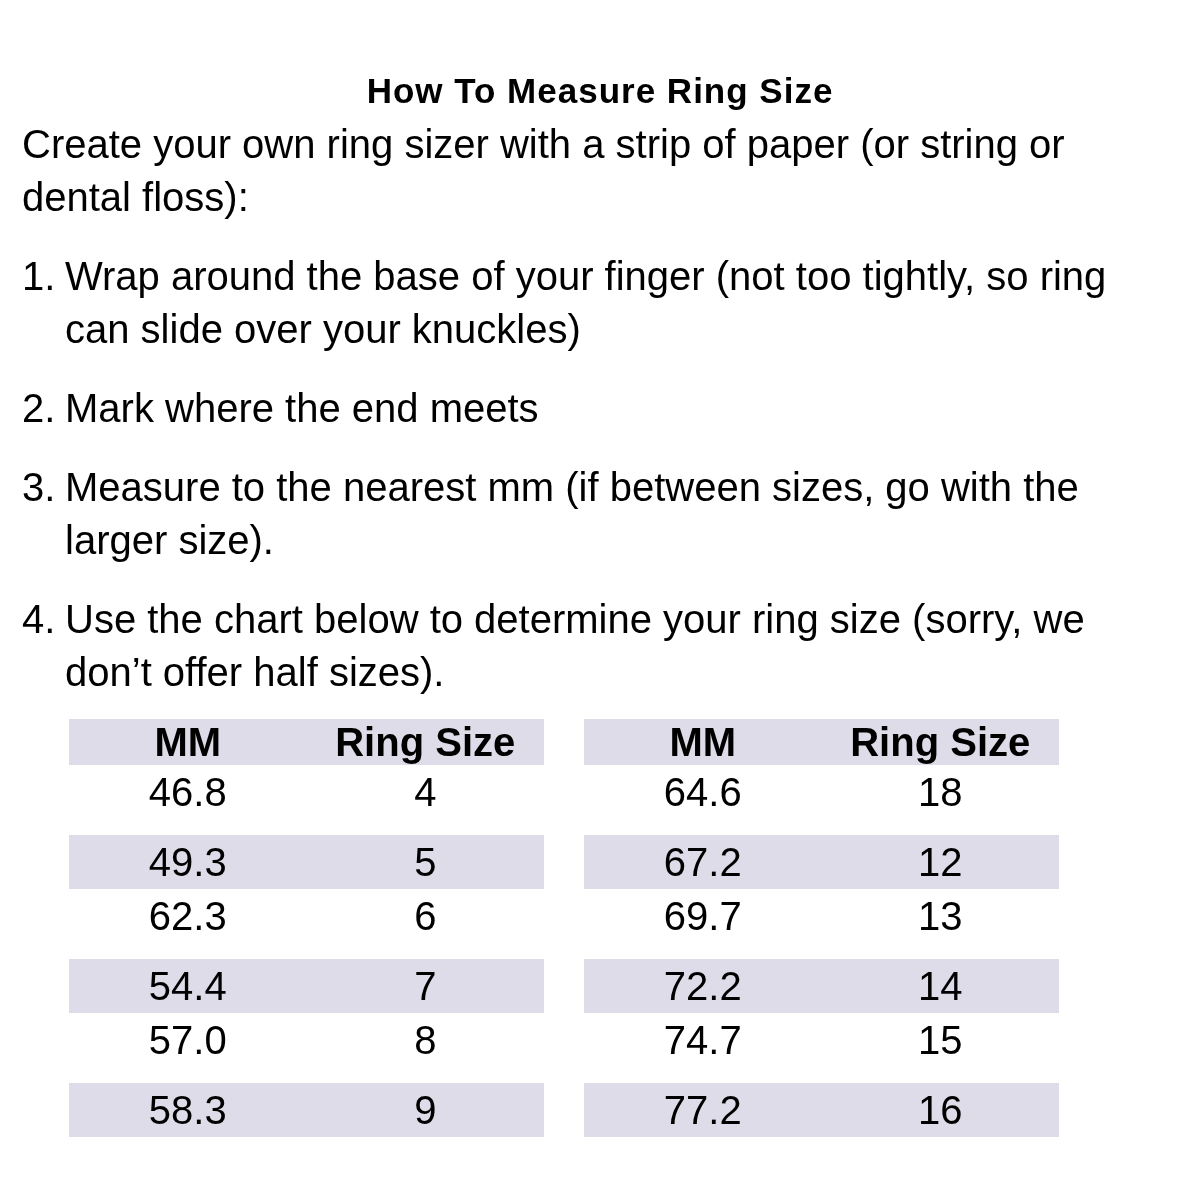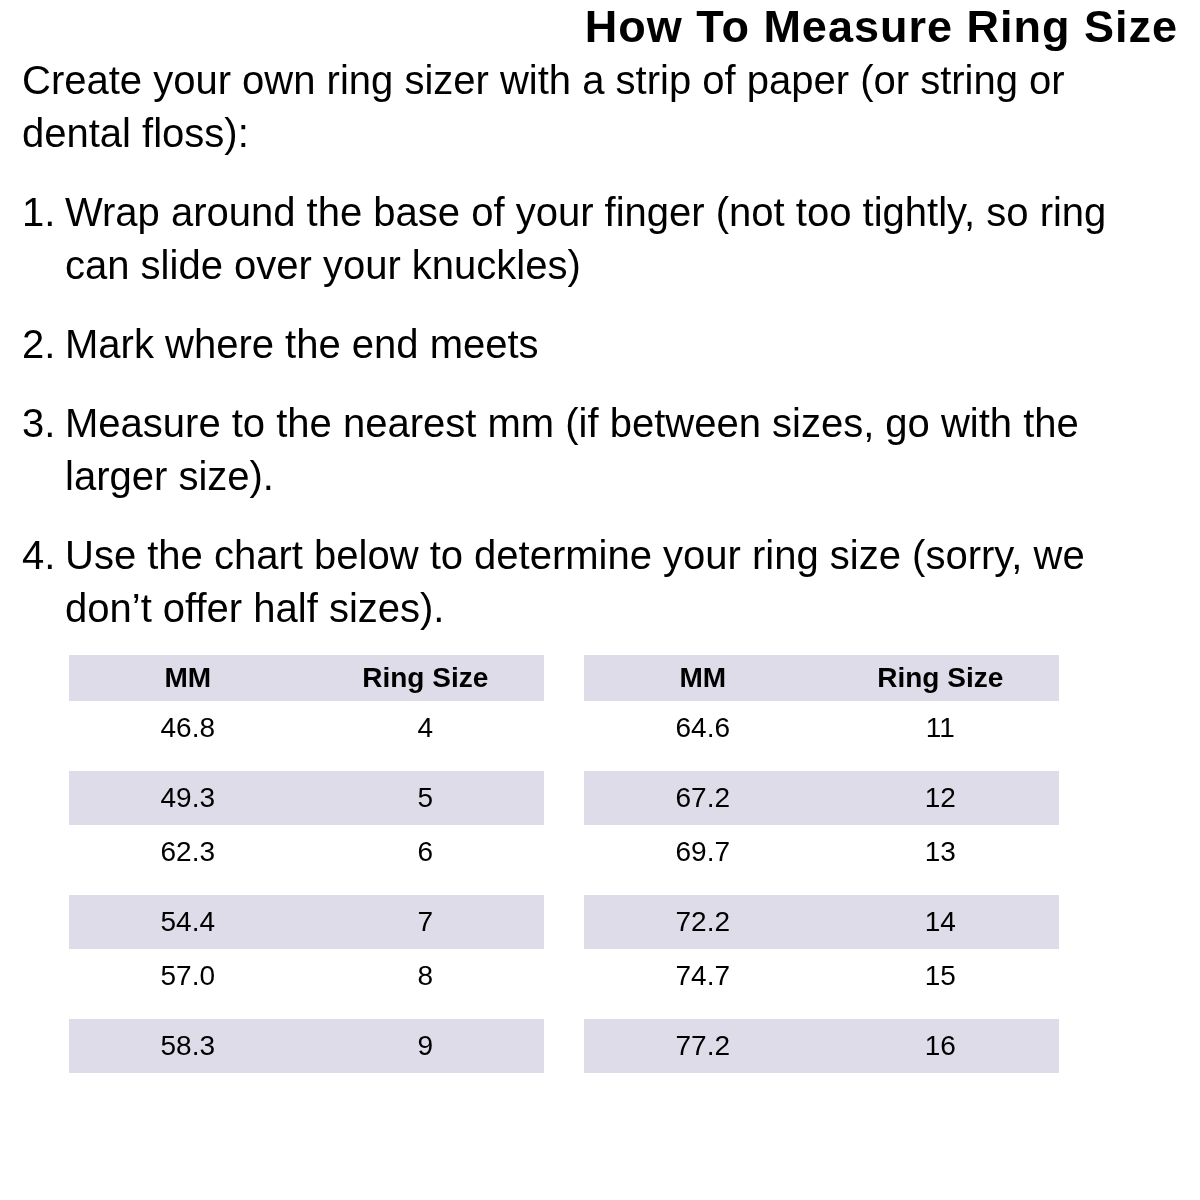--- a/index.html
+++ b/index.html
@@ -13,24 +13,25 @@
     font-family: "Liberation Sans", sans-serif;
     color: #000000;
     overflow: hidden;
   }
   .page {
     padding: 0 22px;
     box-sizing: border-box;
     width: 1200px;
   }
   .title {
-    text-align: right;
+    text-align: center;
     font-weight: bold;
-    font-size: 45px;
+    font-size: 35px;
     line-height: 54px;
+    margin-top: 64px;
     letter-spacing: 1px;
   }
   .intro {
     font-size: 40px;
     line-height: 53px;
     white-space: pre-wrap;
   }
   .step {
     display: flex;
     font-size: 40px;
@@ -64,21 +65,21 @@
     font-weight: bold;
     background: var(--stripe, #dedce8);
   }
   .tr.alt {
     background: var(--stripe, #dedce8);
     margin-top: 16px;
   }
   .td, .th {
     width: 50%;
     text-align: center;
-    font-size: 28px;
+    font-size: 40px;
   }
 </style>
 </head>
 <body style="color: rgb(0, 0, 0); background: rgb(255, 255, 255);">
 
 <div class="page">
 
   <div class="title">How To Measure Ring Size</div>
 
   <div class="intro">Create your own ring sizer with a strip of paper (or string or
@@ -140,21 +141,21 @@
       </div>
     </div>
 
     <div class="size-table">
       <div class="tr header">
         <div class="th">MM</div>
         <div class="th">Ring Size</div>
       </div>
       <div class="tr">
         <div class="td">64.6</div>
-        <div class="td">11</div>
+        <div class="td">18</div>
       </div>
       <div class="tr alt">
         <div class="td">67.2</div>
         <div class="td">12</div>
       </div>
       <div class="tr">
         <div class="td">69.7</div>
         <div class="td">13</div>
       </div>
       <div class="tr alt">

